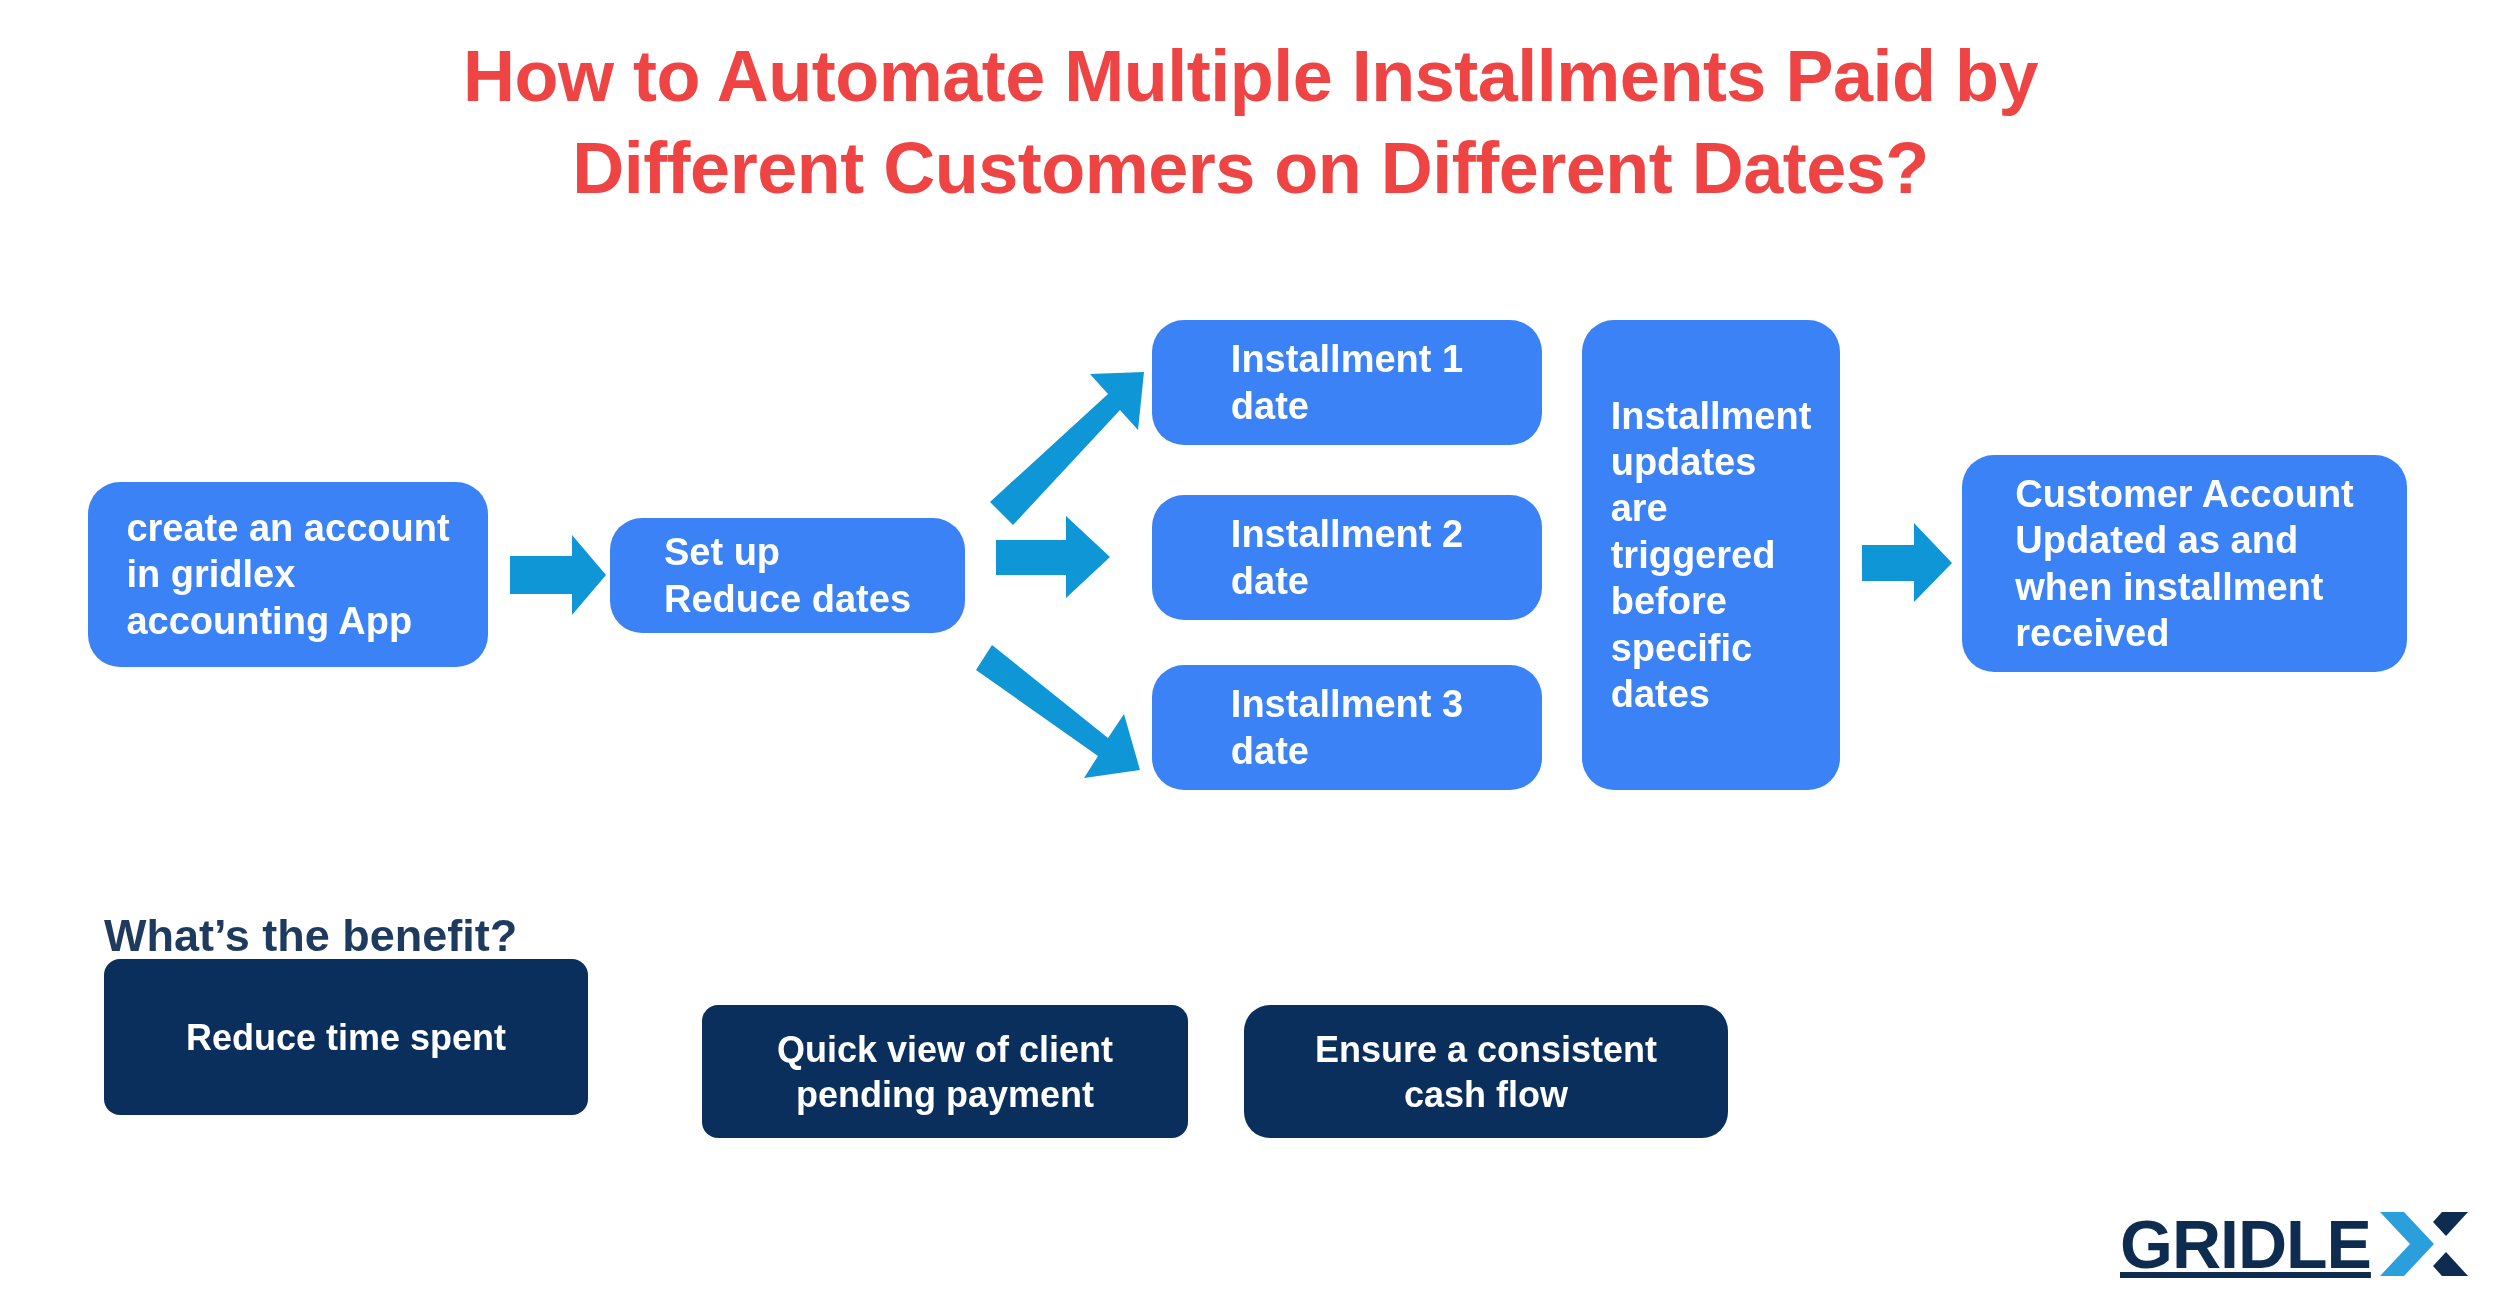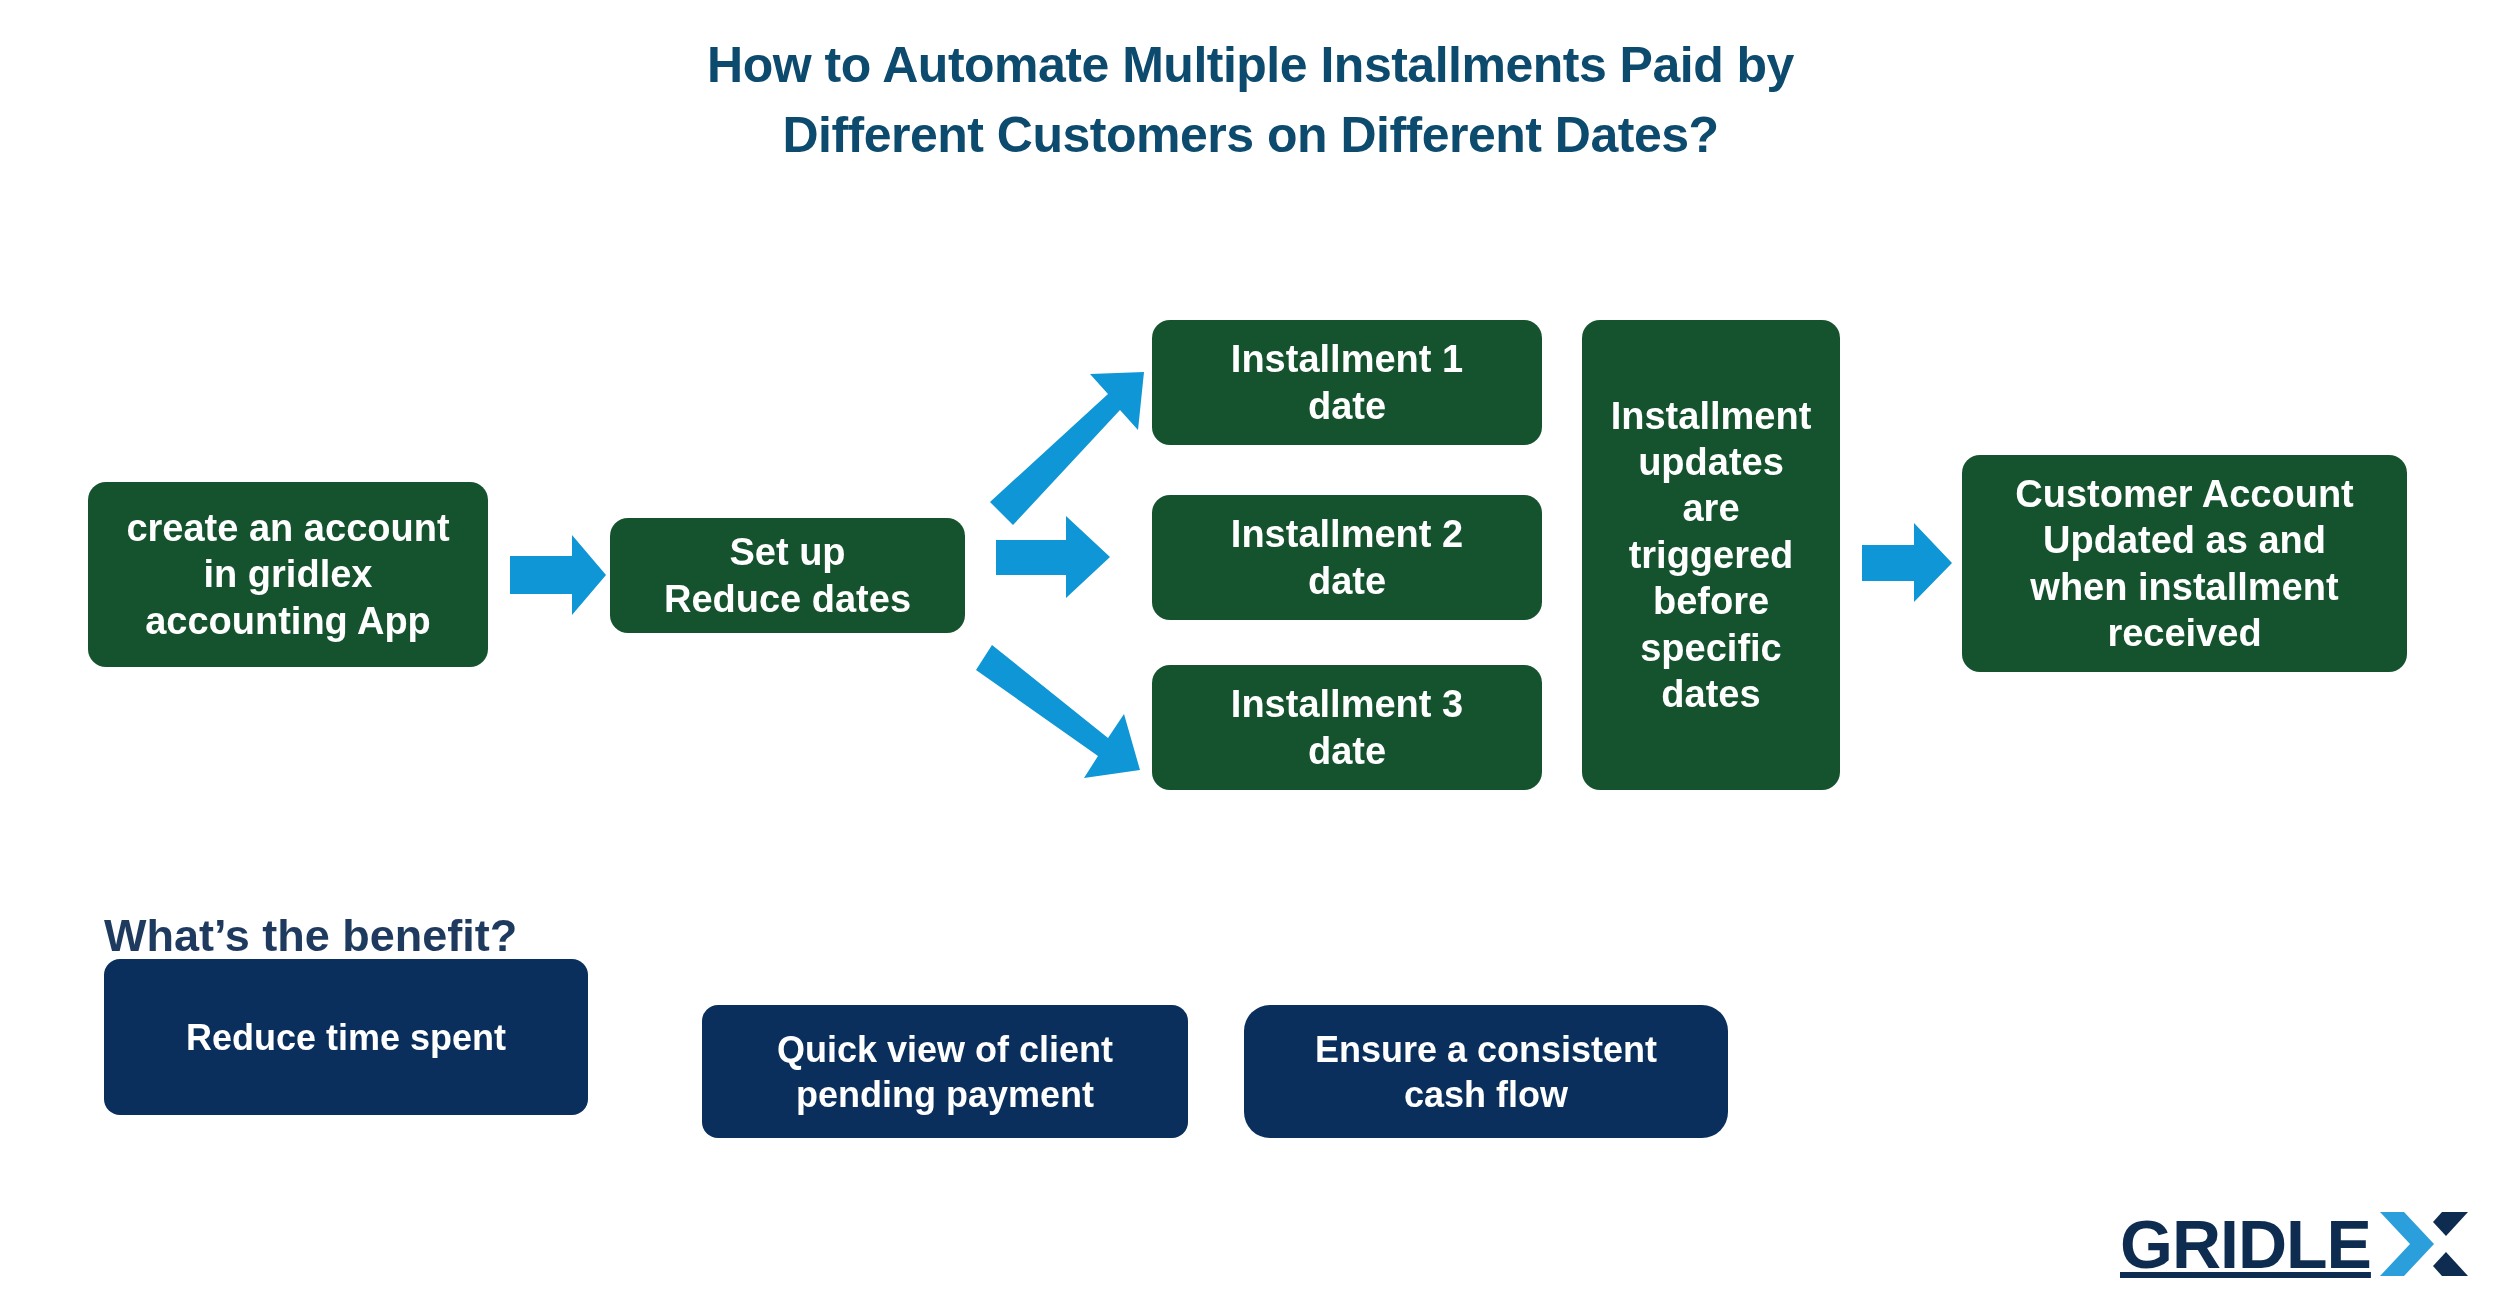--- a/index.html
+++ b/index.html
@@ -19,46 +19,46 @@
   
   #title-block {
     position: absolute;
     left: 0;
     top: 40px;
     width: 2501px;
     text-align: center;
   }
   .title-line {
     display: block;
-    color: #0c4a6e;
-    font-size: 50px;
+    color: #ef4444;
+    font-size: 72px;
     font-weight: bold;
     letter-spacing: -0.5px;
     line-height: 1.0;
     font-family: "Liberation Sans", sans-serif;
   }
   .title-line.l1 { padding-bottom: 20px; }
 
   
   #flow-stage {
     position: absolute;
     left: 0;
     top: 0;
     width: 2501px;
     height: 1309px;
   }
   .node {
     position: absolute;
-    background: #14532d;
-    border-radius: 18px;
+    background: #3b82f6;
+    border-radius: 32px;
     color: #ffffff;
     display: flex;
     align-items: center;
     justify-content: center;
-    text-align: center;
+    text-align: left;
     box-sizing: border-box;
     font-weight: bold;
     line-height: 1.22;
     padding: 6px 12px;
     white-space: pre-line;
   }
 
   
   #node-create   { left: 88px;  top: 482px; width: 400px; height: 185px;  font-size: 38px; }
   #node-setup    { left: 610px; top: 518px; width: 355px; height: 115px;  font-size: 38px; }

